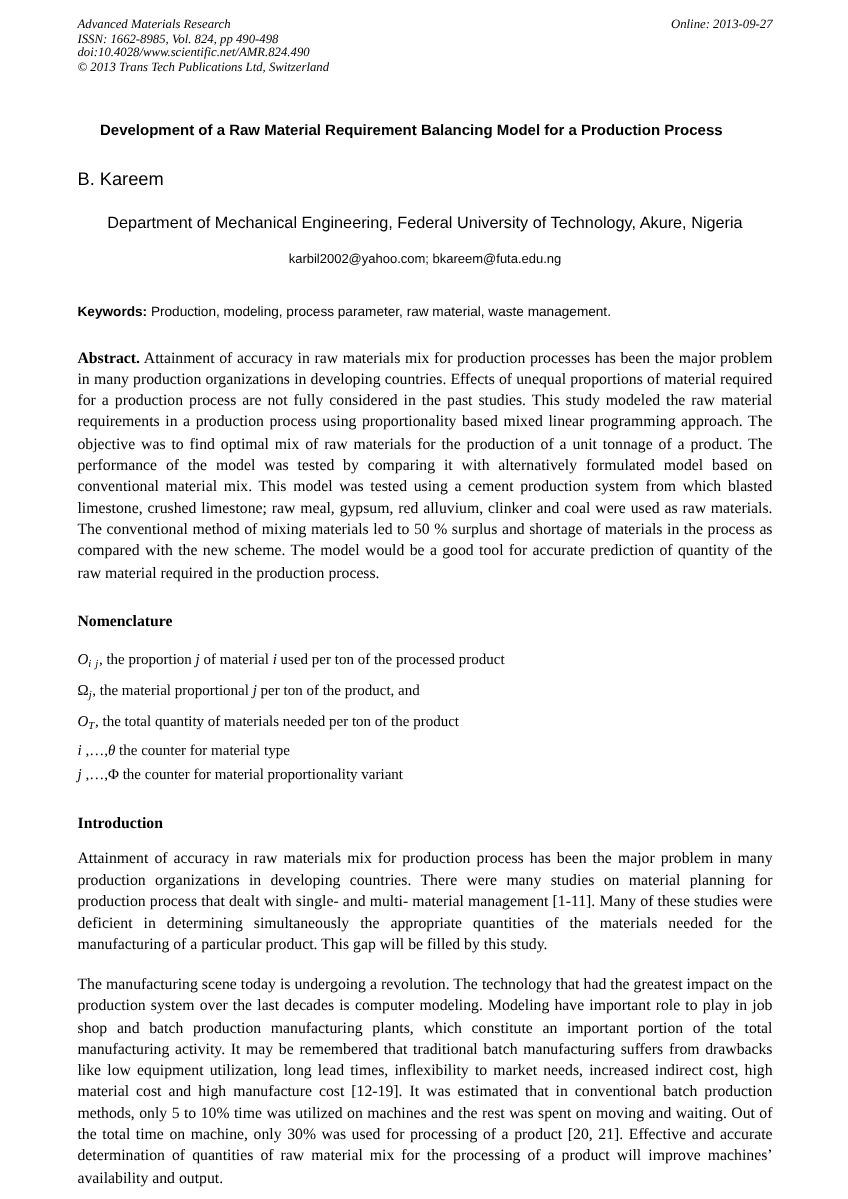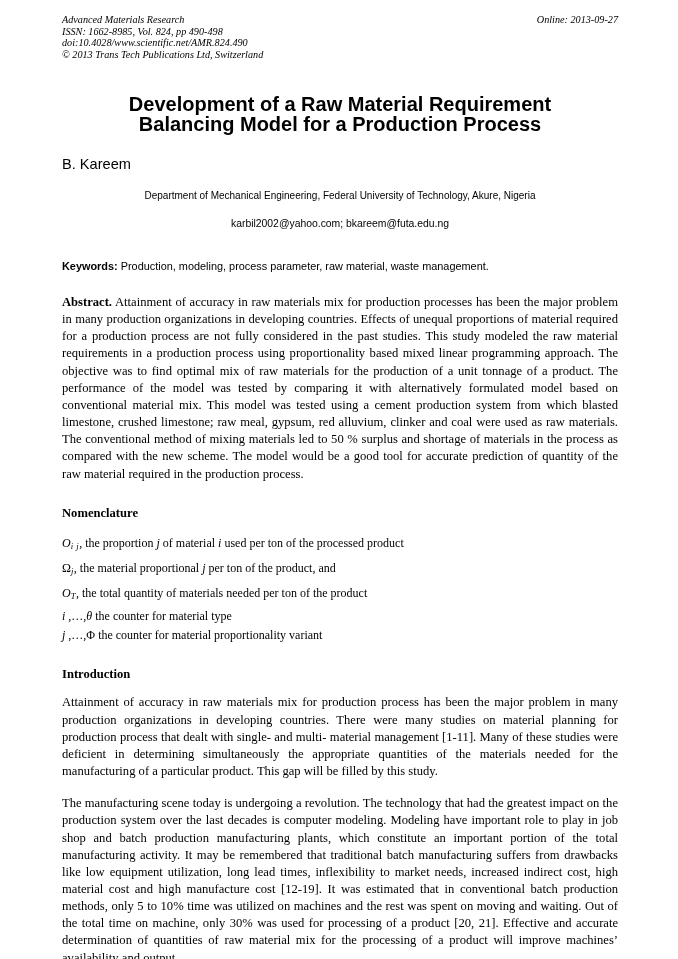--- a/index.html
+++ b/index.html
@@ -49,33 +49,32 @@
     font-style: italic;
     font-size: 10.2px;
     line-height: 11.6px;
     white-space: nowrap;
   }
 
   
   .title {
     font-family: "Liberation Sans", "DejaVu Sans", sans-serif;
     font-weight: bold;
-    font-size: 20px;
+    font-size: 12px;
     line-height: 20px;
-    text-align: center;
     margin: 22px 18px 0 18px;
   }
   .author {
     font-family: "Liberation Sans", "DejaVu Sans", sans-serif;
     font-size: 14.6px;
     margin-top: 22px;
   }
   .affiliation {
     font-family: "Liberation Sans", "DejaVu Sans", sans-serif;
-    font-size: 10px;
+    font-size: 13px;
     text-align: center;
     margin-top: 18px;
   }
   .emails {
     font-family: "Liberation Sans", "DejaVu Sans", sans-serif;
     font-size: 10.4px;
     text-align: center;
     margin-top: 17px;
   }
 

